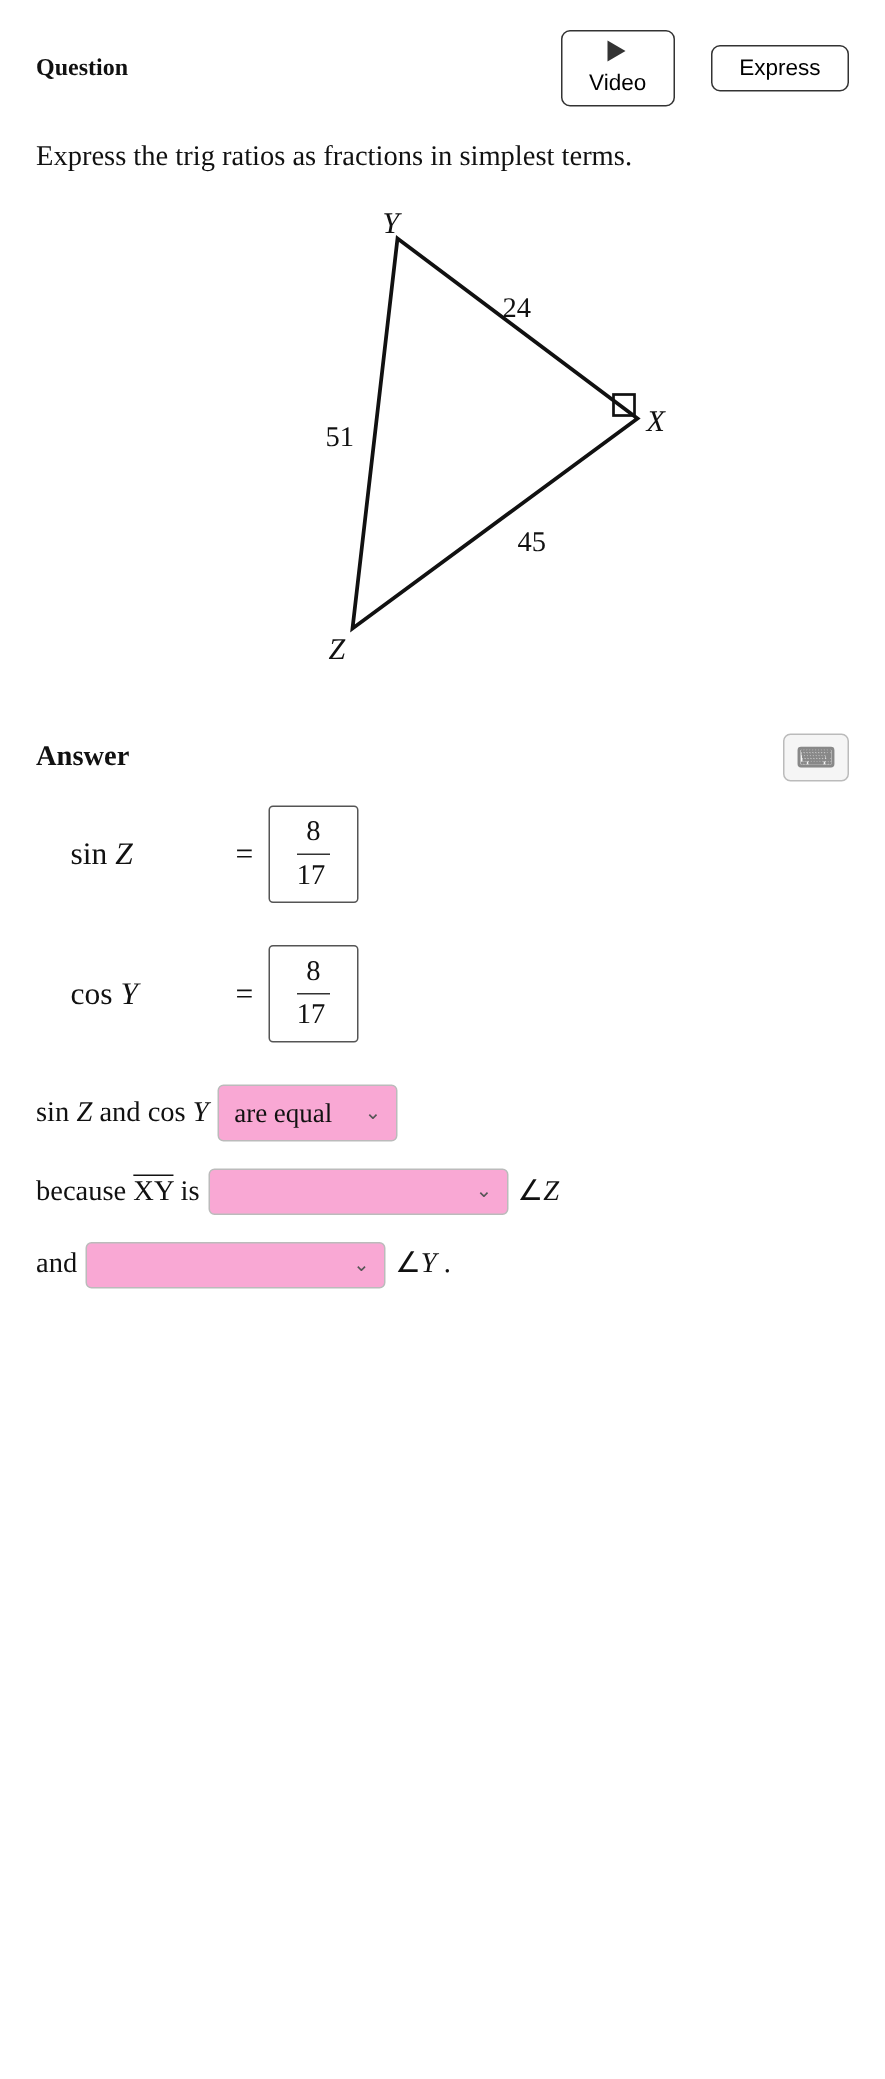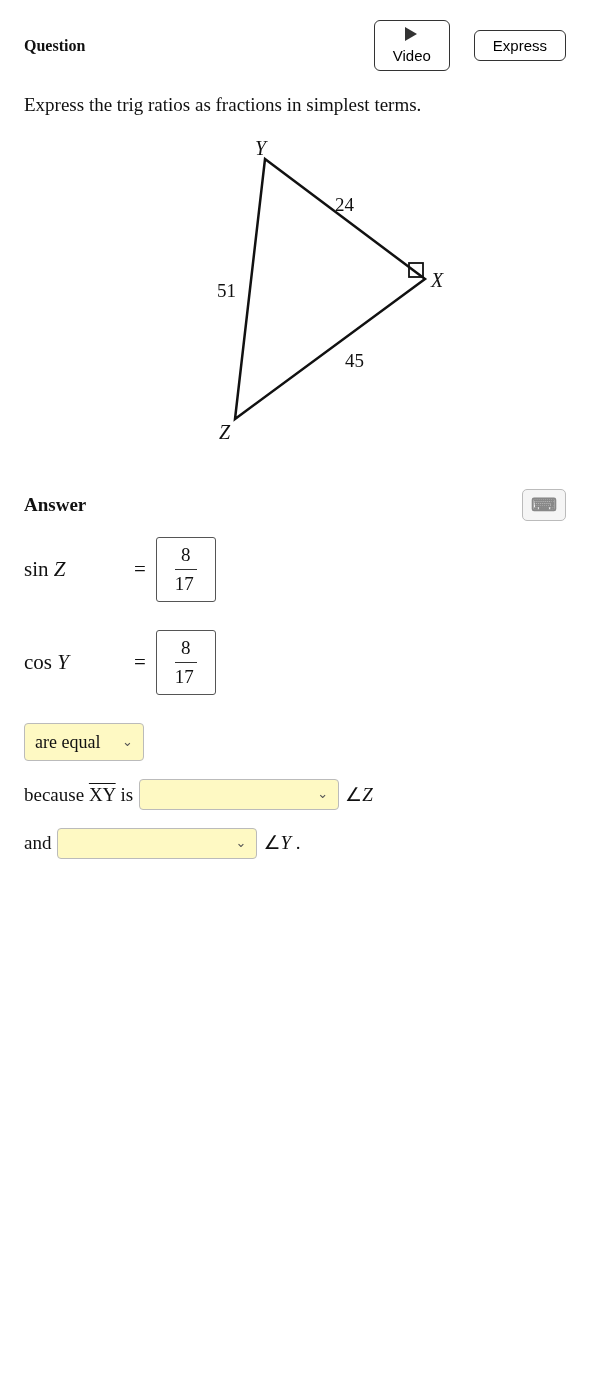--- a/index.html
+++ b/index.html
@@ -83,20 +83,21 @@
       background: #f5f5f5;
       cursor: pointer;
     }
 
     
     .trig-row {
       display: flex;
       align-items: center;
       margin-bottom: 28px;
       font-size: 21px;
+      margin-left: 23px;
     }
     .trig-label {
       min-width: 100px;
       font-size: 21px;
     }
     .equals {
       margin: 0 10px;
       font-size: 21px;
     }
     .fraction-box {
@@ -139,21 +140,21 @@
       align-items: center;
       margin-bottom: 18px;
       flex-wrap: wrap;
       gap: 6px;
     }
     .dropdown {
       border: 1.5px solid #bbb;
       border-radius: 4px;
       padding: 4px 10px;
       font-size: 18px;
-      background: #fef9c3;
+      background: #f9a8d4;
       cursor: pointer;
       display: flex;
       align-items: center;
       gap: 6px;
       min-width: 120px;
     }
     .dropdown-wide {
       min-width: 200px;
     }
     .chevron {
@@ -225,20 +226,21 @@
   <span class="equals">=</span>
   <div class="fraction-box">
     <div class="fraction-num">8</div>
     <div class="fraction-den">17</div>
   </div>
 </div>
 
 <div class="statement-section">
 
   <div class="stmt-row">
+    <span class="stmt-text">sin <span class="math-italic">Z</span> and cos <span class="math-italic">Y</span></span>
     <div class="dropdown">
       <span>are equal</span>
       <span class="chevron">⌄</span>
     </div>
   </div>
 
   <div class="stmt-row">
     <span class="stmt-text">because <span class="overline">XY</span> is</span>
     <div class="dropdown dropdown-wide">
       <span></span>

